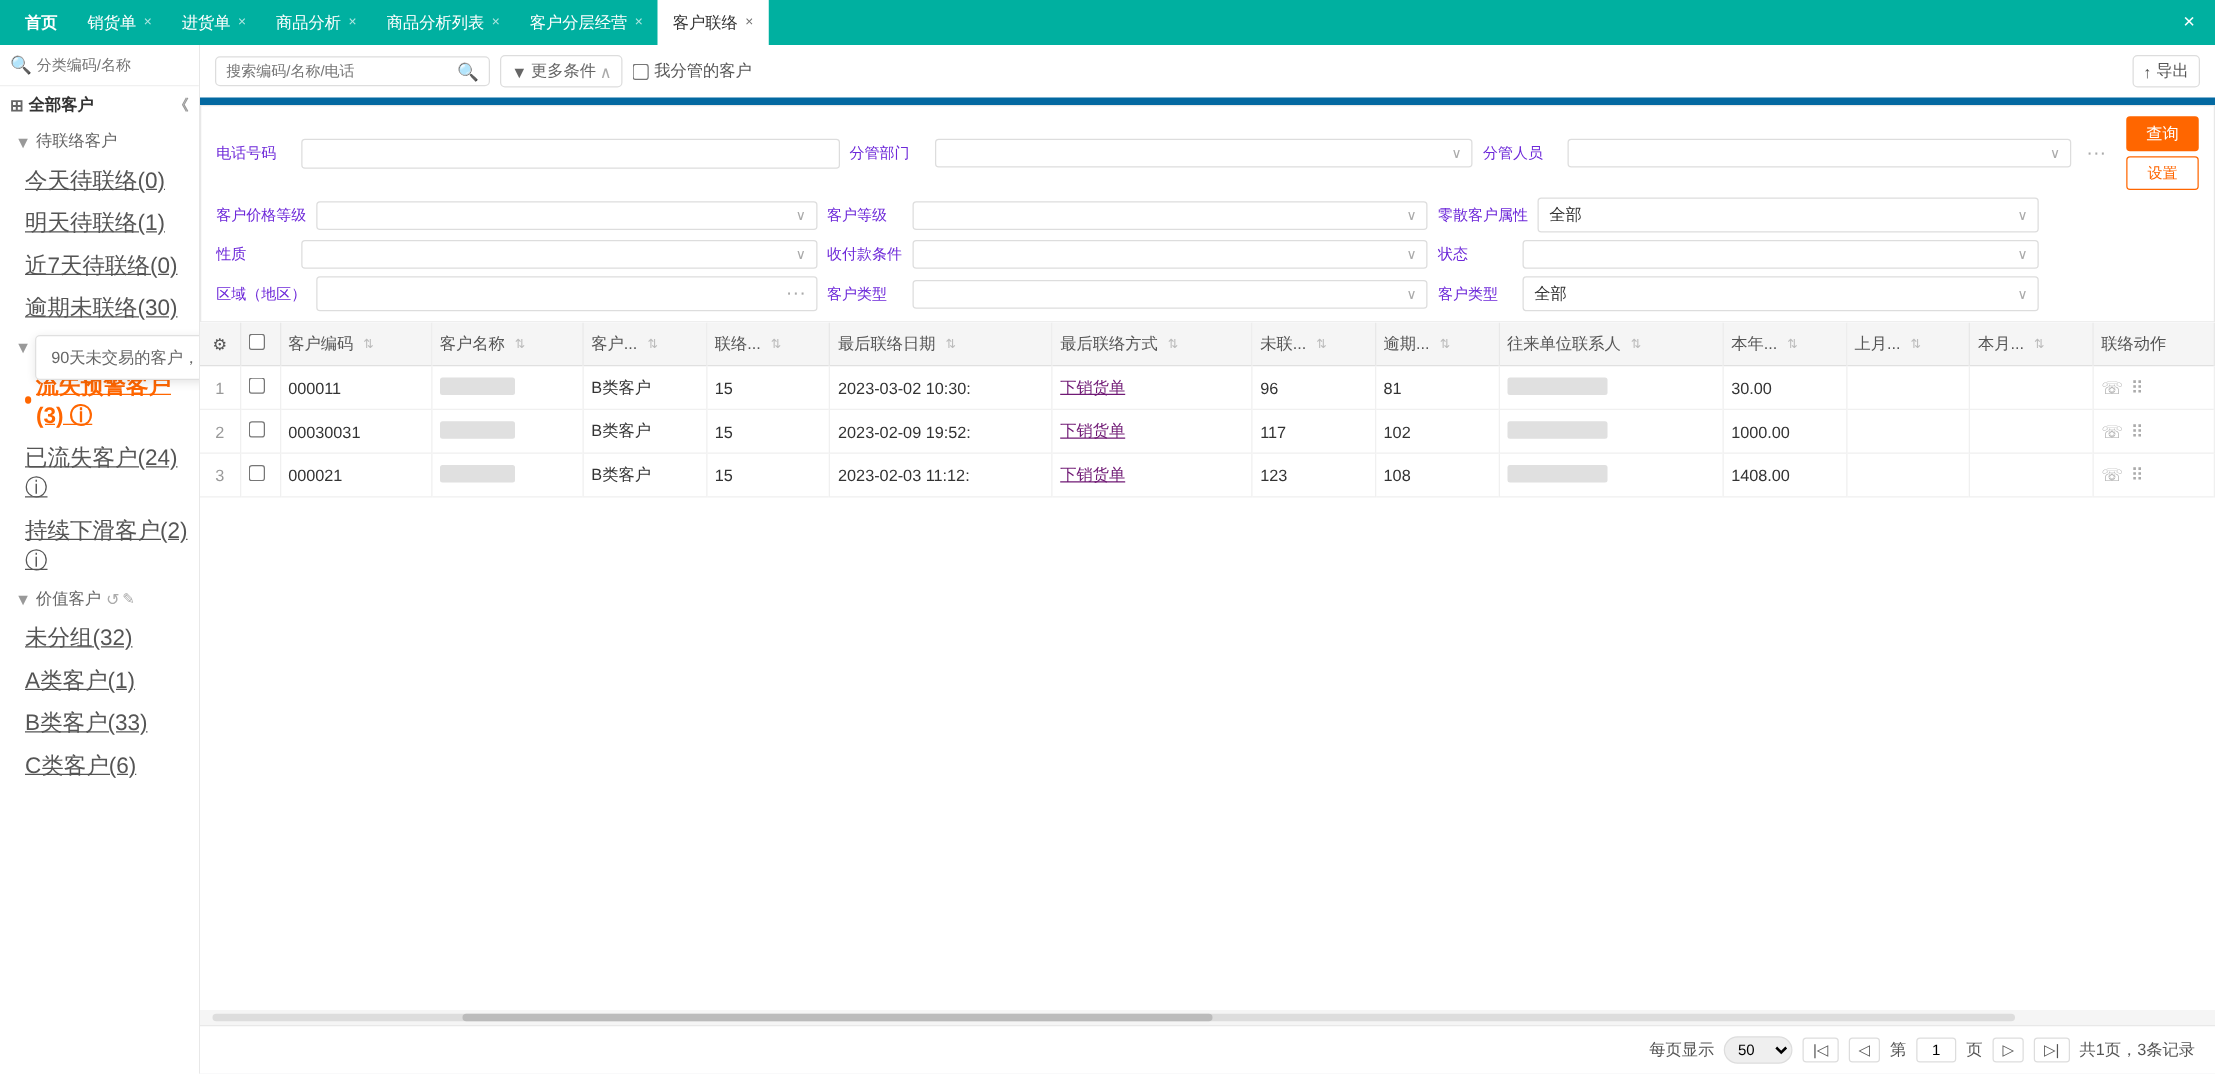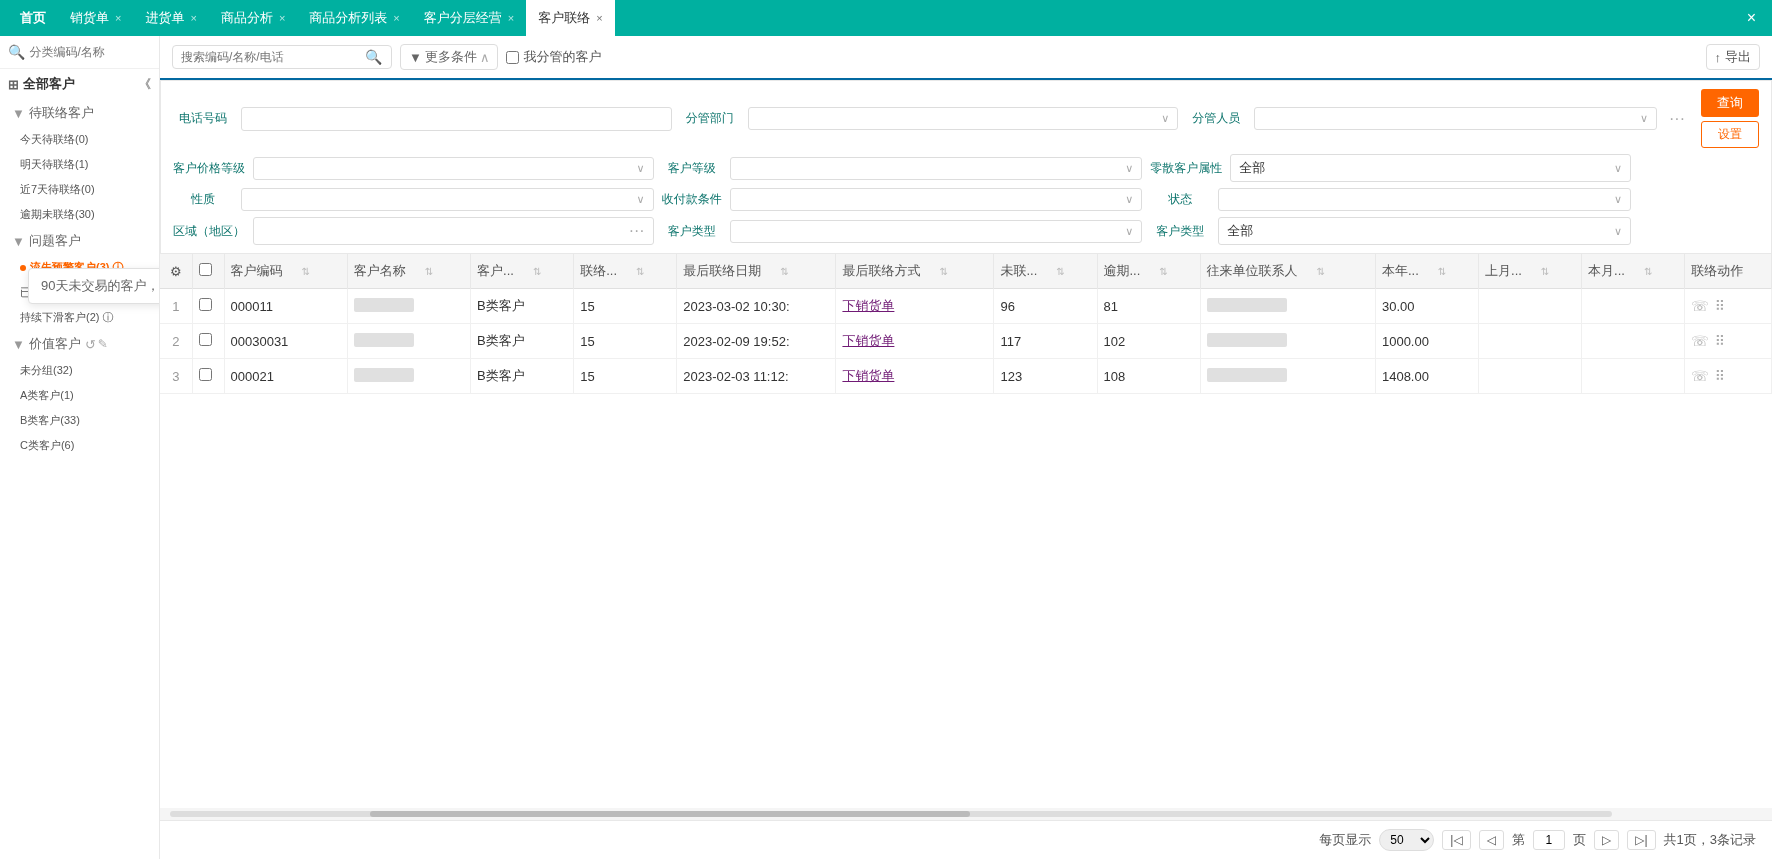--- a/index.html
+++ b/index.html
@@ -90,24 +90,25 @@
       align-items: center;
       padding: 5px 8px 5px 12px;
       color: #666;
       font-size: 12px;
       cursor: pointer;
     }
     .sidebar-group-title .arrow { margin-right: 4px; color: #999; }
     .sidebar-item {
       padding: 5px 8px 5px 20px;
       color: #555;
-      font-size: 11px;
-      cursor: pointer;
-      display: flex;
-      align-items: center;
+      font-size: 18px;
+      cursor: pointer;
+      display: flex;
+      align-items: center;
+      text-decoration: underline;
     }
     .sidebar-item.active {
       color: #ff6600;
       font-weight: bold;
     }
     .sidebar-item .dot { width: 6px; height: 6px; background: #ff6600; border-radius: 50%; margin-right: 4px; display: none; }
     .sidebar-item.active .dot { display: inline-block; }
 
     
     .tooltip-box {
@@ -133,21 +134,21 @@
       overflow: hidden;
       background: #f5f7fa;
     }
 
     
     .search-bar {
       display: flex;
       align-items: center;
       background: white;
       padding: 8px 12px;
-      border-bottom: 2px solid #0369a1;
+      border-bottom: 6px solid #0369a1;
       gap: 8px;
     }
     .search-input-wrap {
       display: flex;
       align-items: center;
       border: 1px solid #ddd;
       border-radius: 4px;
       padding: 3px 8px;
       width: 220px;
       background: white;
@@ -208,25 +209,25 @@
       margin-bottom: 6px;
     }
     .filter-row:last-child { margin-bottom: 0; }
     .filter-field {
       display: flex;
       align-items: center;
       flex: 1;
       gap: 8px;
     }
     .filter-label {
-      color: #0f766e;
+      color: #6d28d9;
       font-size: 12px;
       white-space: nowrap;
       min-width: 60px;
-      text-align: center;
+      text-align: left;
     }
     .filter-input {
       flex: 1;
       border: 1px solid #ddd;
       border-radius: 3px;
       padding: 4px 8px;
       font-size: 12px;
       outline: none;
       color: #333;
     }
@@ -293,21 +294,21 @@
       text-align: left;
       color: #555;
       font-weight: normal;
       white-space: nowrap;
       border-right: 1px solid #e8e8e8;
       position: relative;
     }
     thead th .th-inner {
       display: flex;
       align-items: center;
-      gap: 19px;
+      gap: 8px;
     }
     thead th .sort-icon { color: #bbb; font-size: 10px; }
     tbody tr { border-bottom: 1px solid #f0f0f0; }
     tbody td {
       padding: 8px 6px;
       color: #333;
       white-space: nowrap;
       border-right: 1px solid #f0f0f0;
     }
     .row-num { color: #999; text-align: center; }

